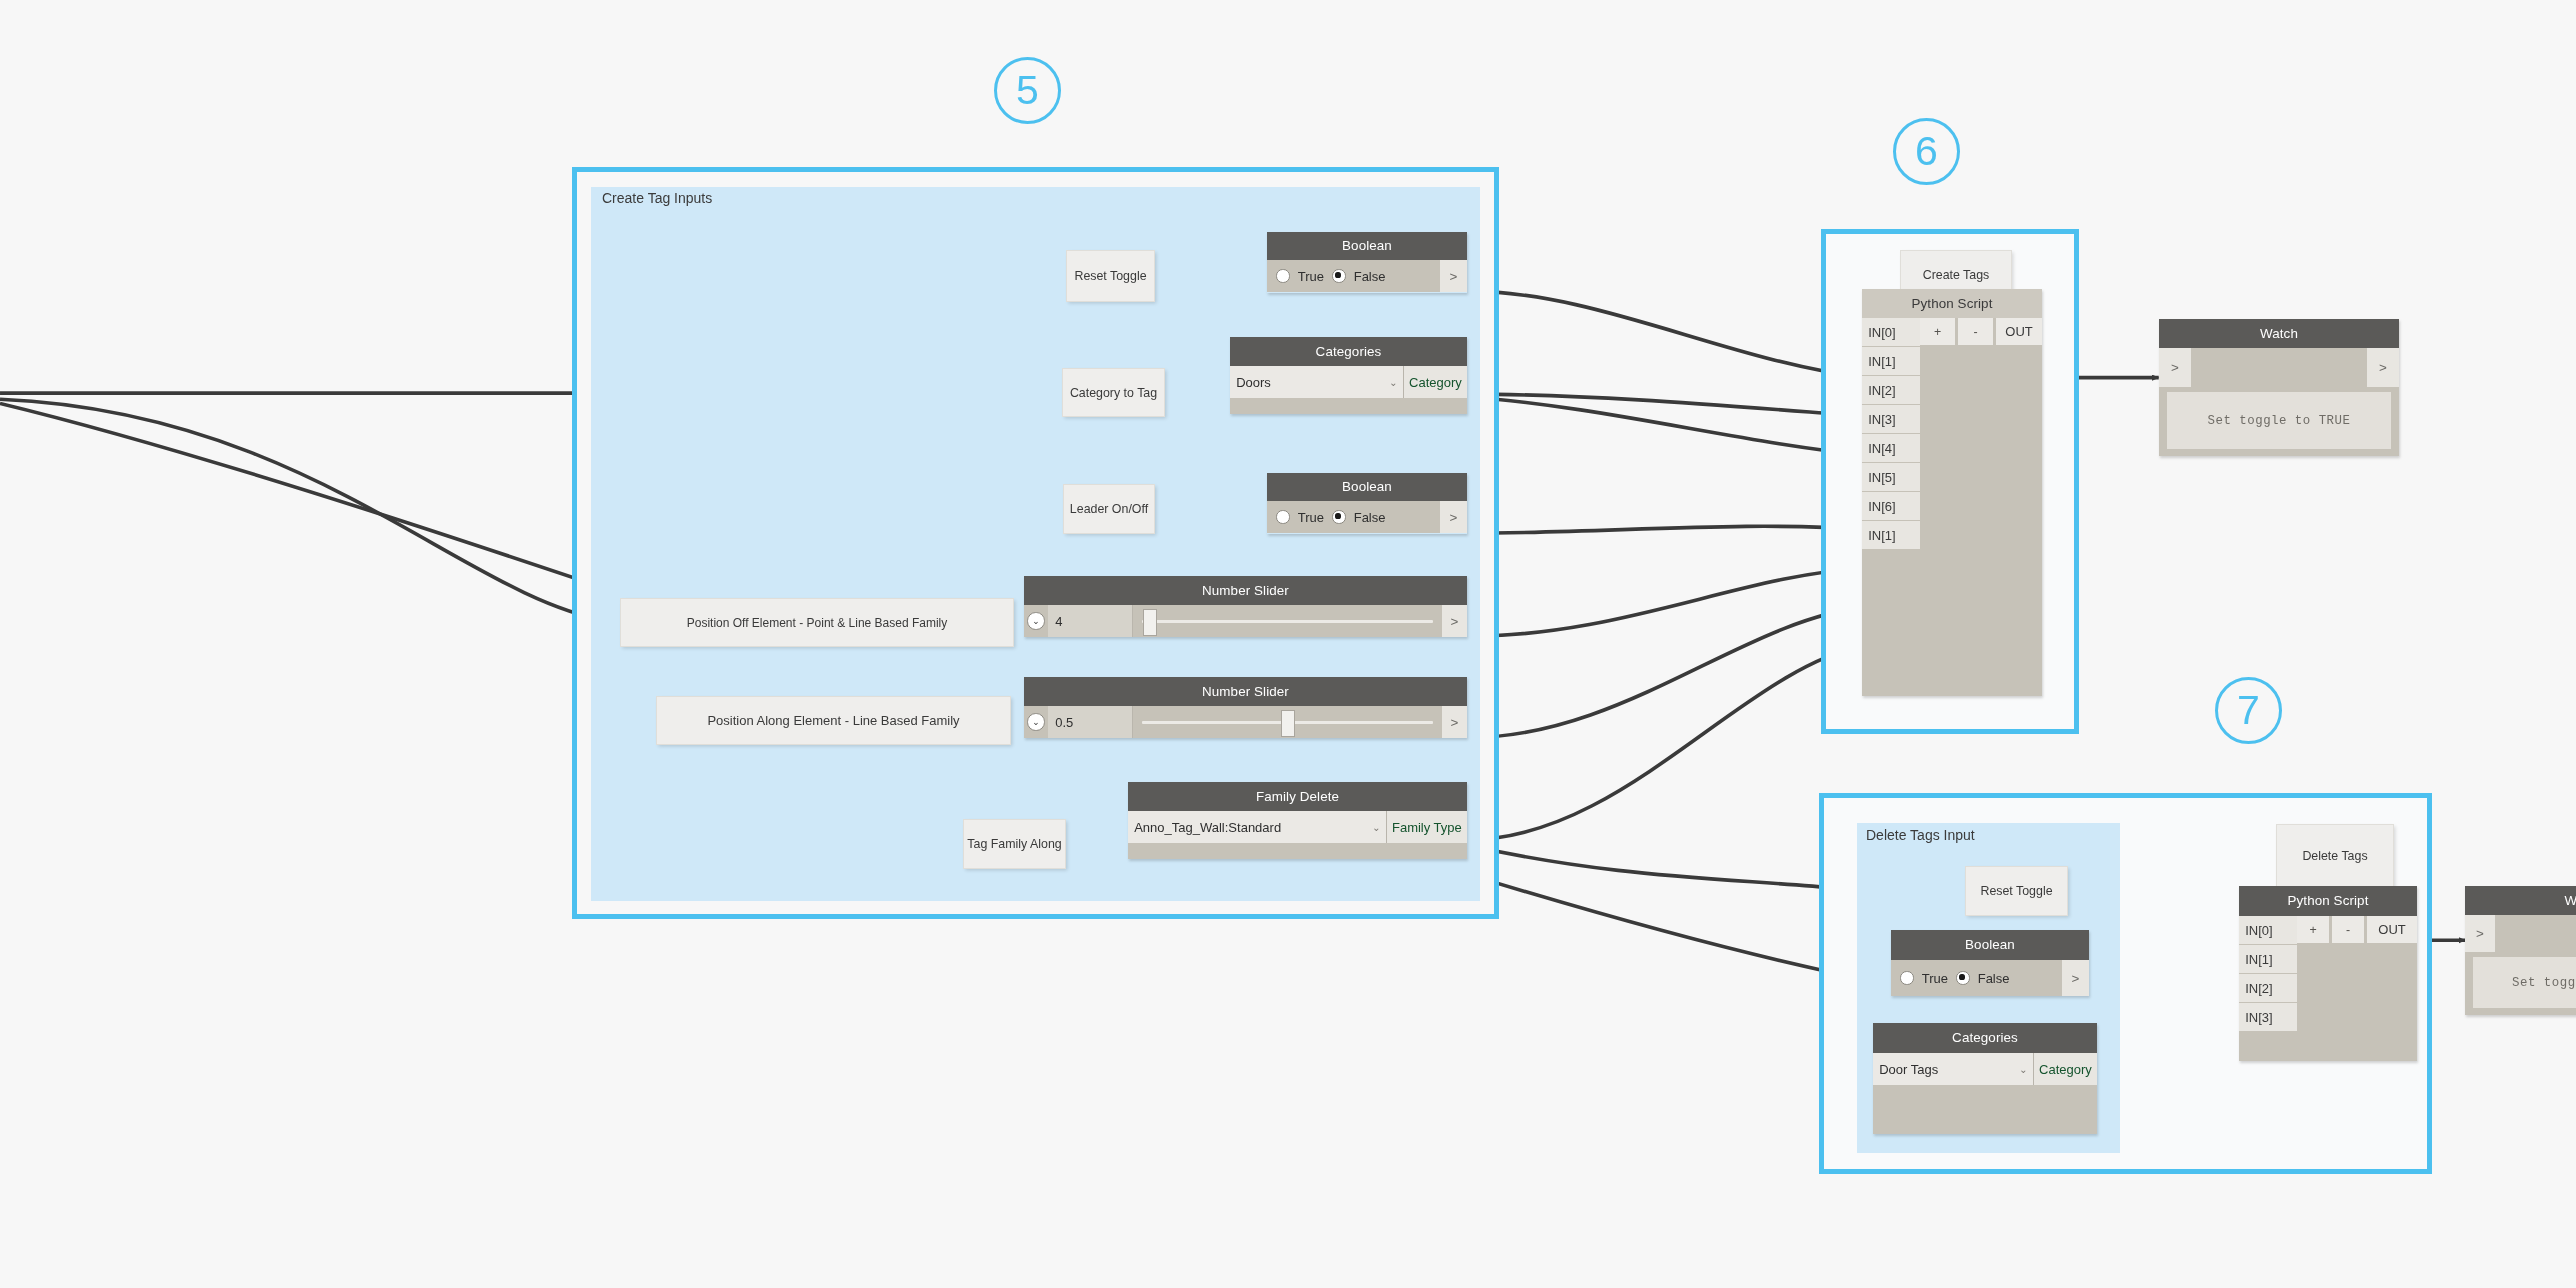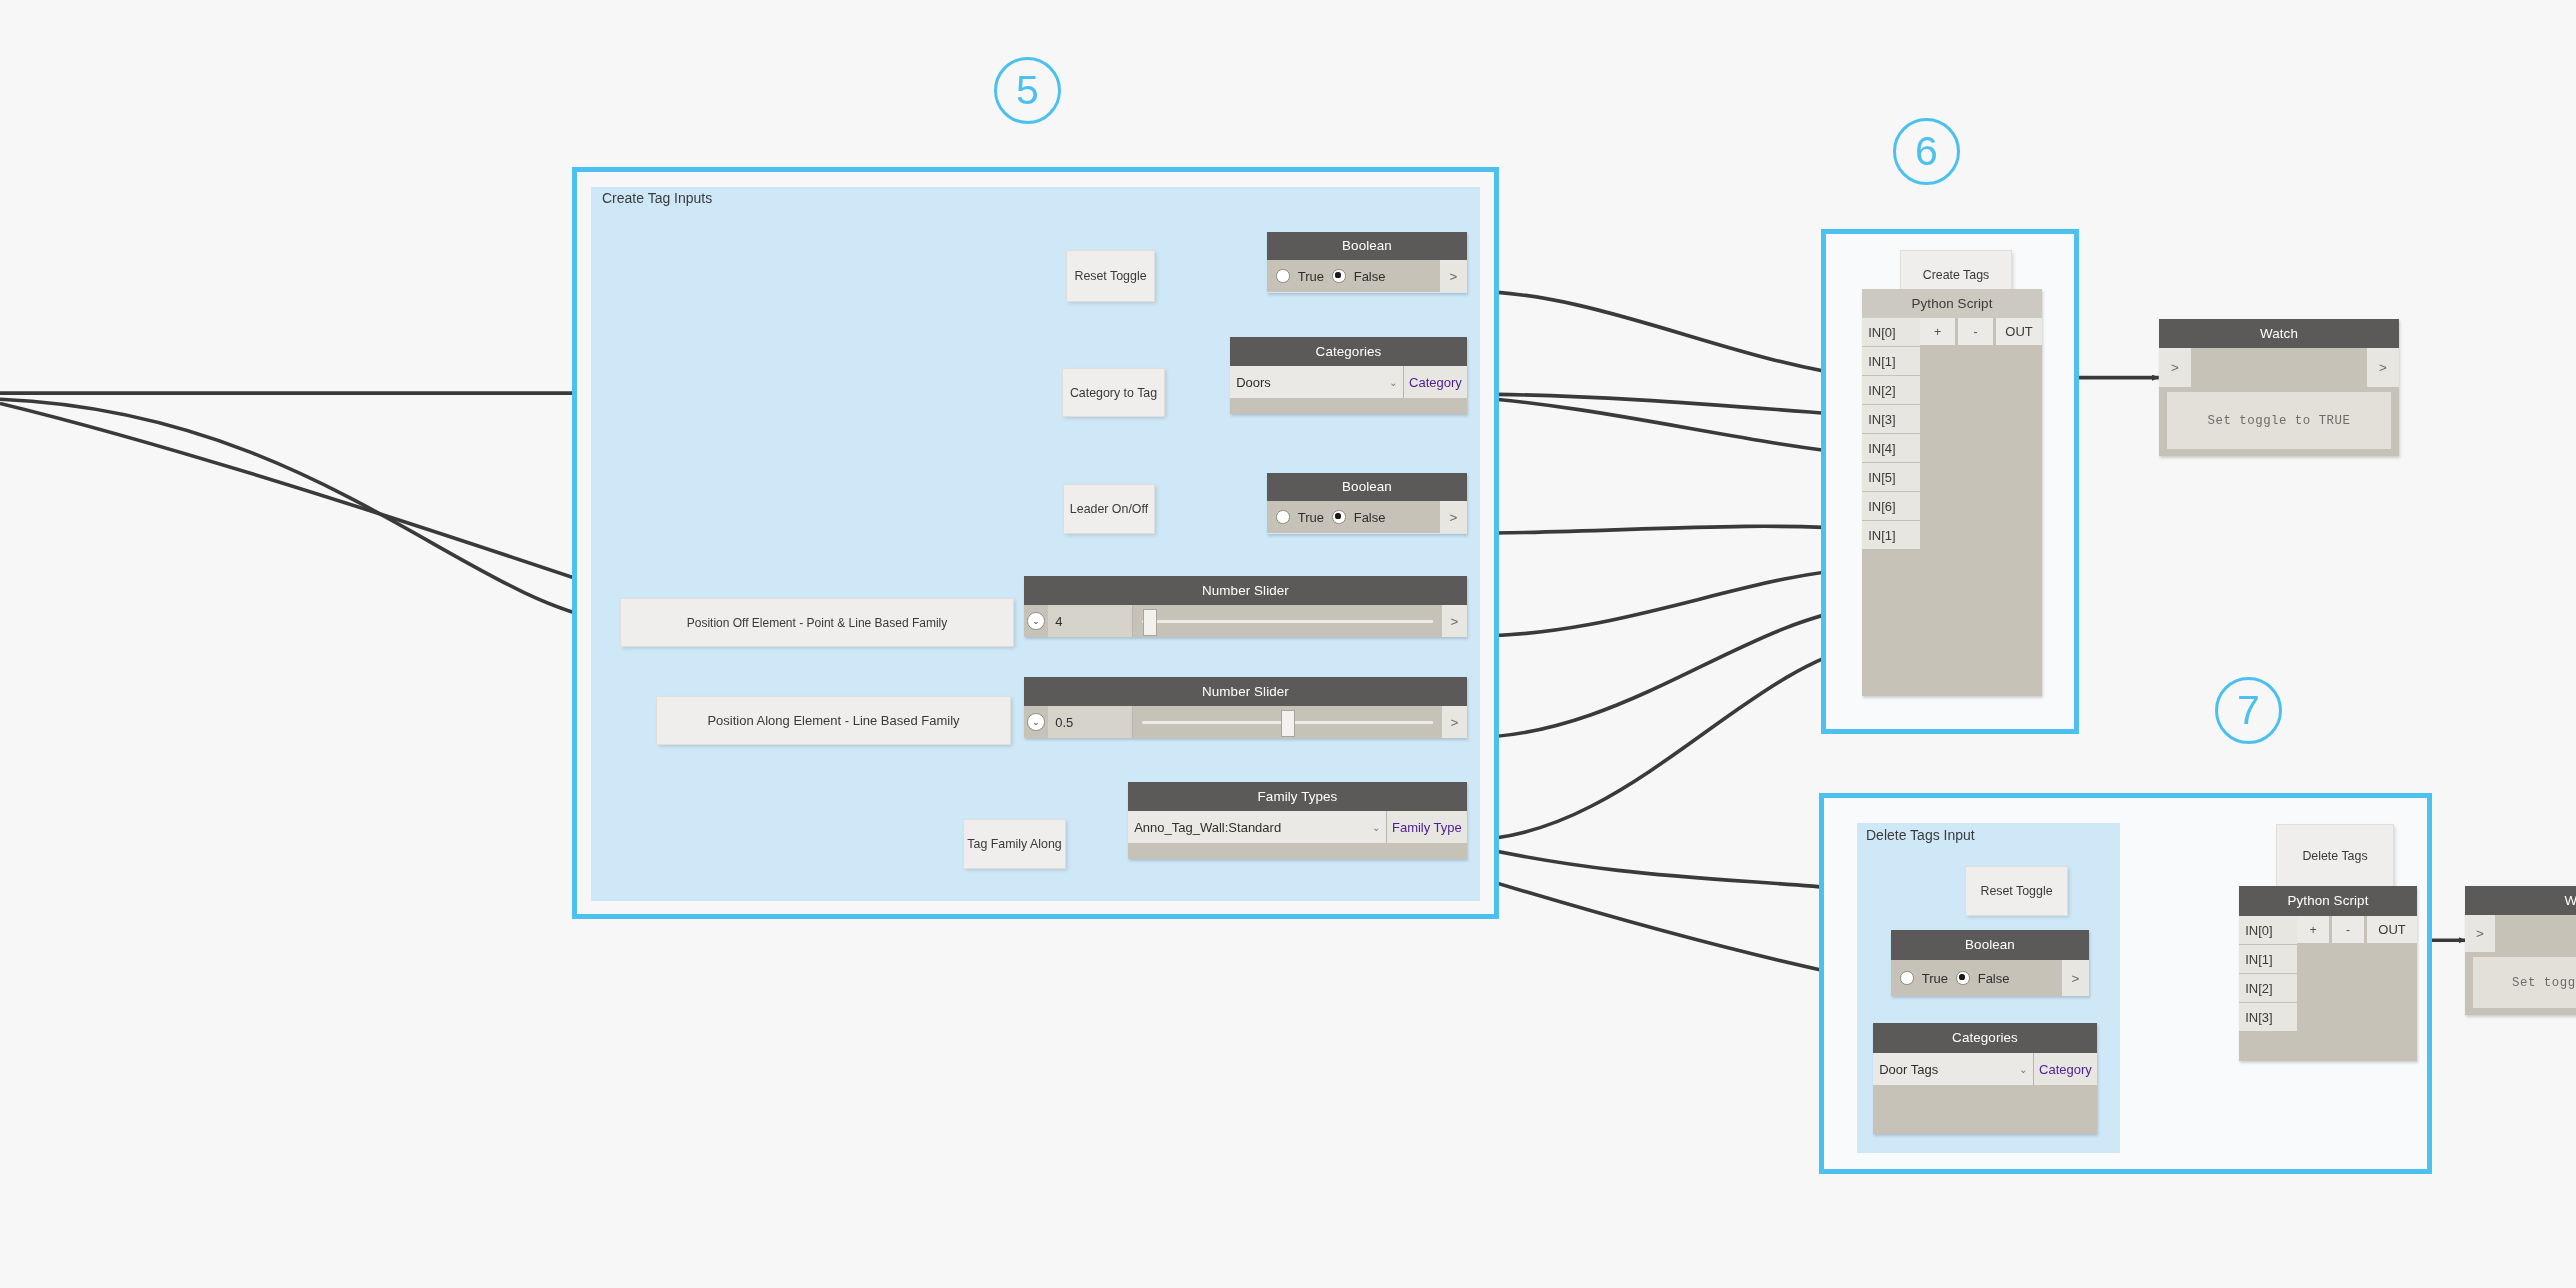--- a/index.html
+++ b/index.html
@@ -71,21 +71,21 @@
   
   .dd-row{display:flex;align-items:stretch;width:100%;}
   .dd-select{
     flex:1;background:#ebe9e5;border-right:0.5px solid #b9b5ac;
     display:flex;align-items:center;justify-content:space-between;
     padding:0 5.2px 0 6.2px;font-size:13px;color:#2f2f2f;
   }
   .dd-caret{color:#7d7a74;font-size:10.3px;}
   .dd-out{
     background:#e8e6e1;display:flex;align-items:center;justify-content:center;
-    padding:0 5.2px;font-size:13px;color:#4c1d95;
+    padding:0 5.2px;font-size:13px;color:#14532d;
   }
   .dd-pad{background:#c6c2b8;}
 
   
   .sl-row{display:flex;align-items:stretch;width:100%;height:100%;}
   .sl-caret{
     width:24px;background:#c6c2b8;display:flex;align-items:center;justify-content:center;
   }
   .sl-caret-circle{
     width:15.5px;height:15.5px;border-radius:50%;background:#ffffff;border:1px solid #8e8b84;
@@ -285,21 +285,21 @@
           <div class="sl-thumb" style="left:48%;"></div>
         </div>
         <div class="sl-out">&gt;</div>
       </div>
     </div>
   </div>
 
   <div class="cbnode" style="left:951px;top:819px;width:103px;height:50px;font-size:12.4px;">Tag Family Along</div>
 
   <div class="node" style="left:1128px;top:782px;width:339px;height:77px;">
-    <div class="node-hdr" style="height:29px;">Family Types</div>
+    <div class="node-hdr" style="height:29px;">Family Delete</div>
     <div class="node-body" style="height:48px;">
       <div style="width:100%;height:100%;display:flex;flex-direction:column;">
         <div style="display:flex;width:100%;height:32px;">
           <div class="dd-select">
             <span>Anno_Tag_Wall:Standard</span>
             <span class="dd-caret">⌄</span>
           </div>
           <div class="dd-out">Family Type</div>
         </div>
         <div class="dd-pad" style="width:100%;flex:1;"></div>

